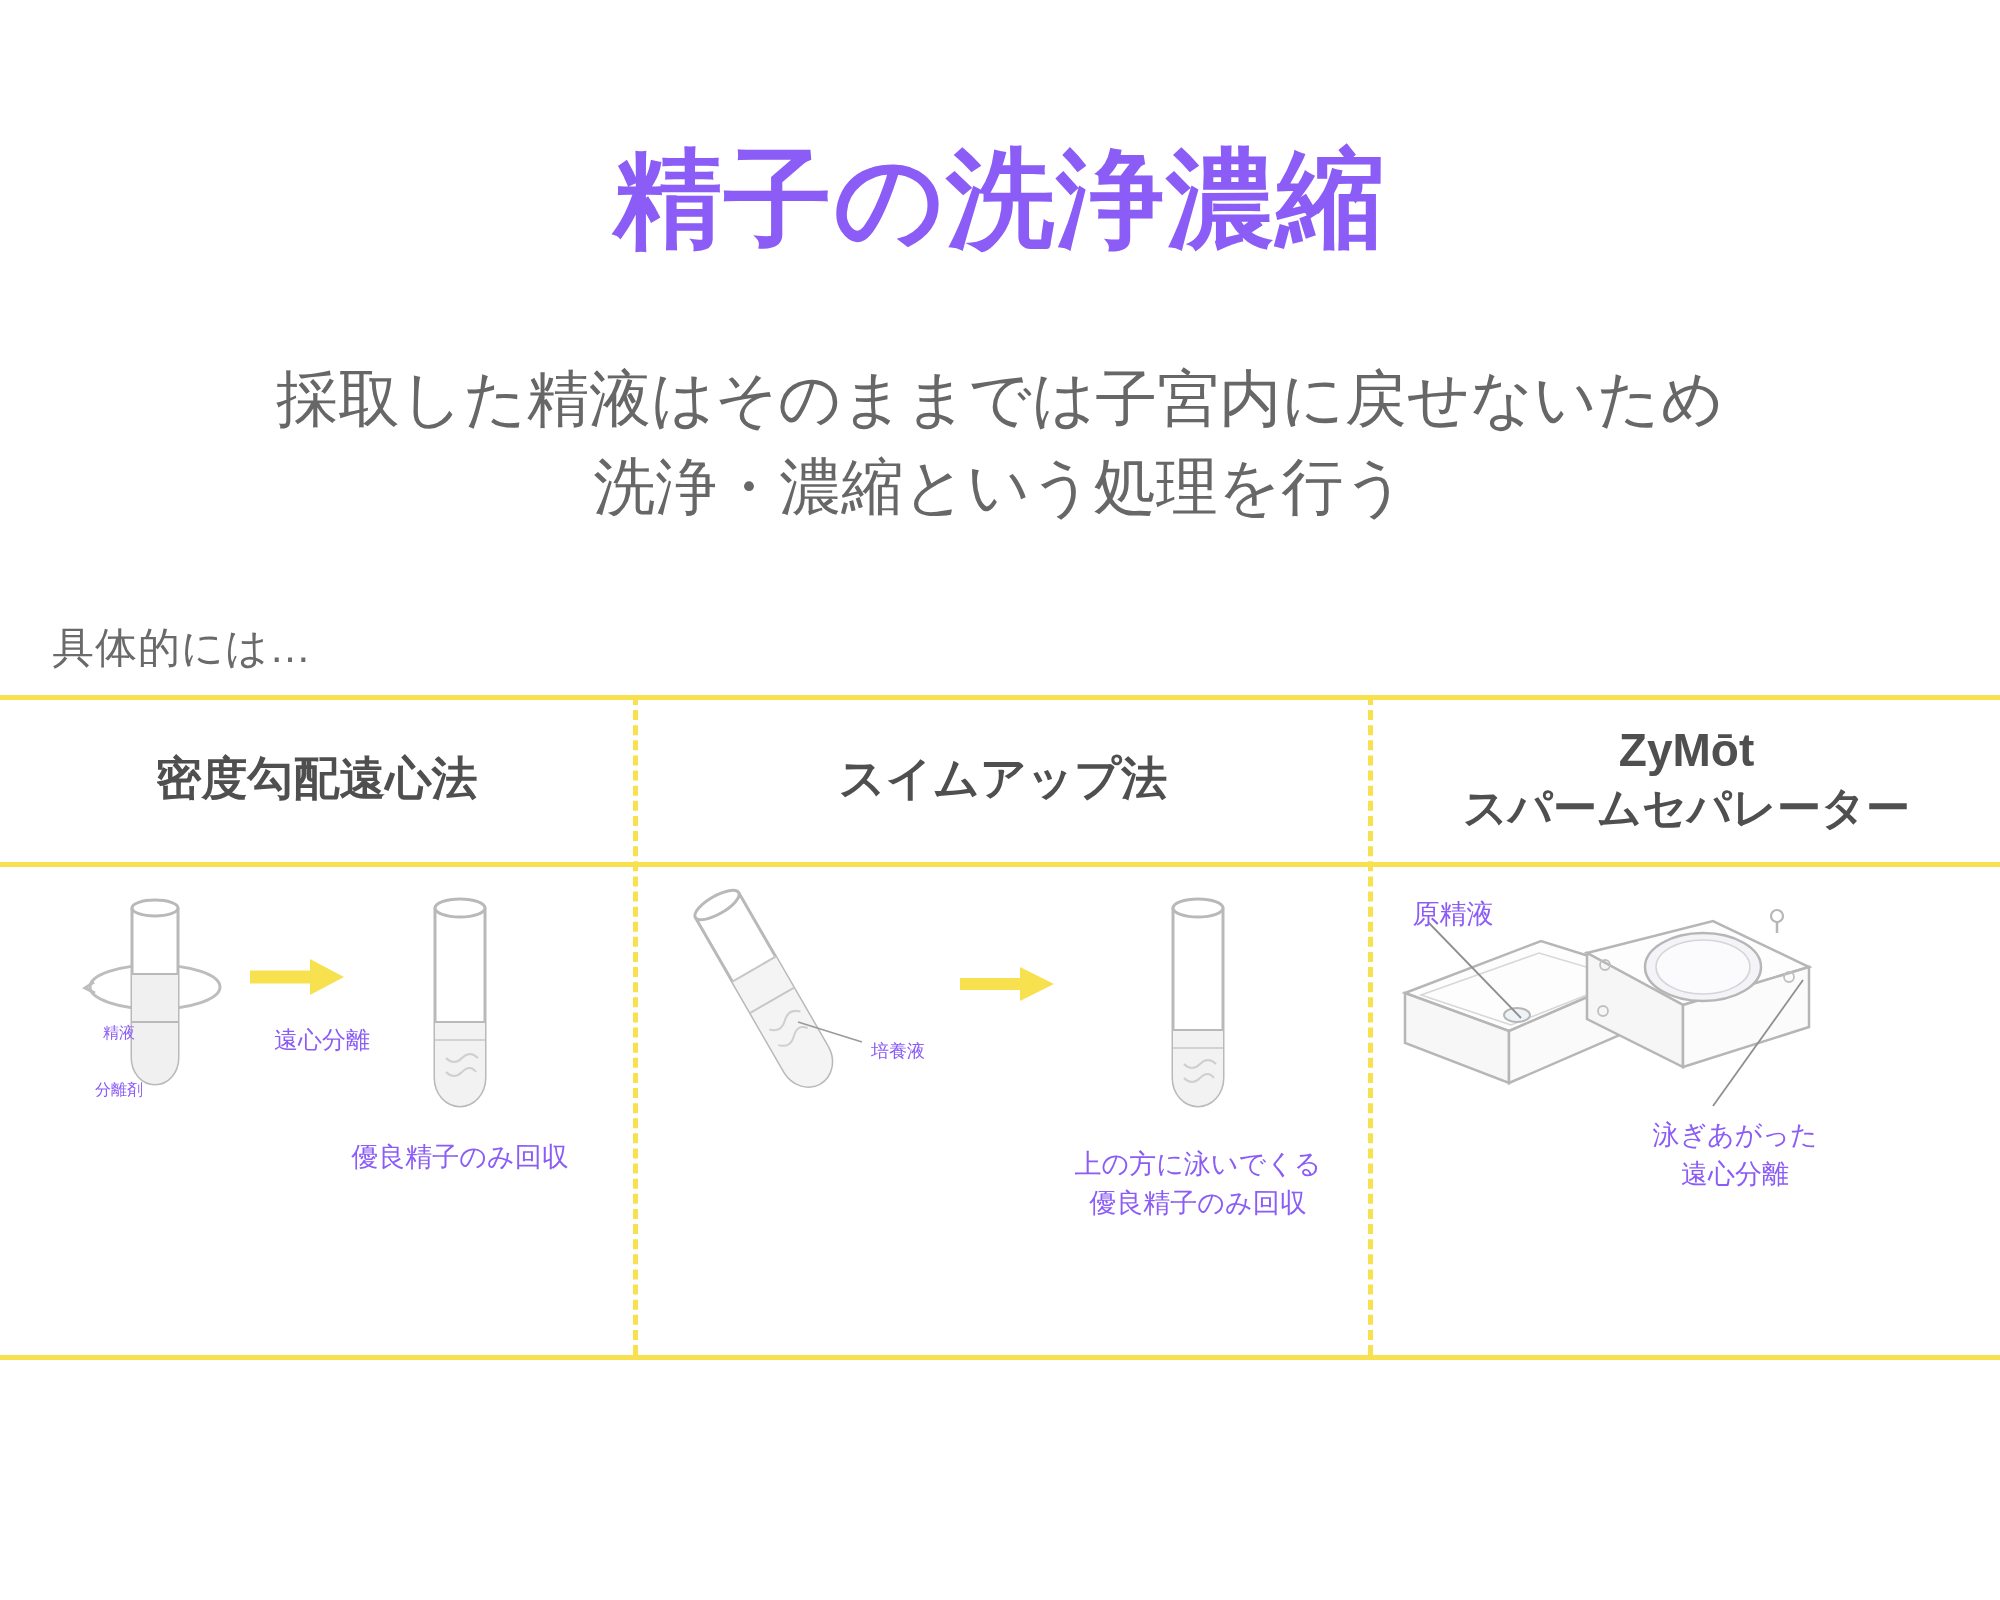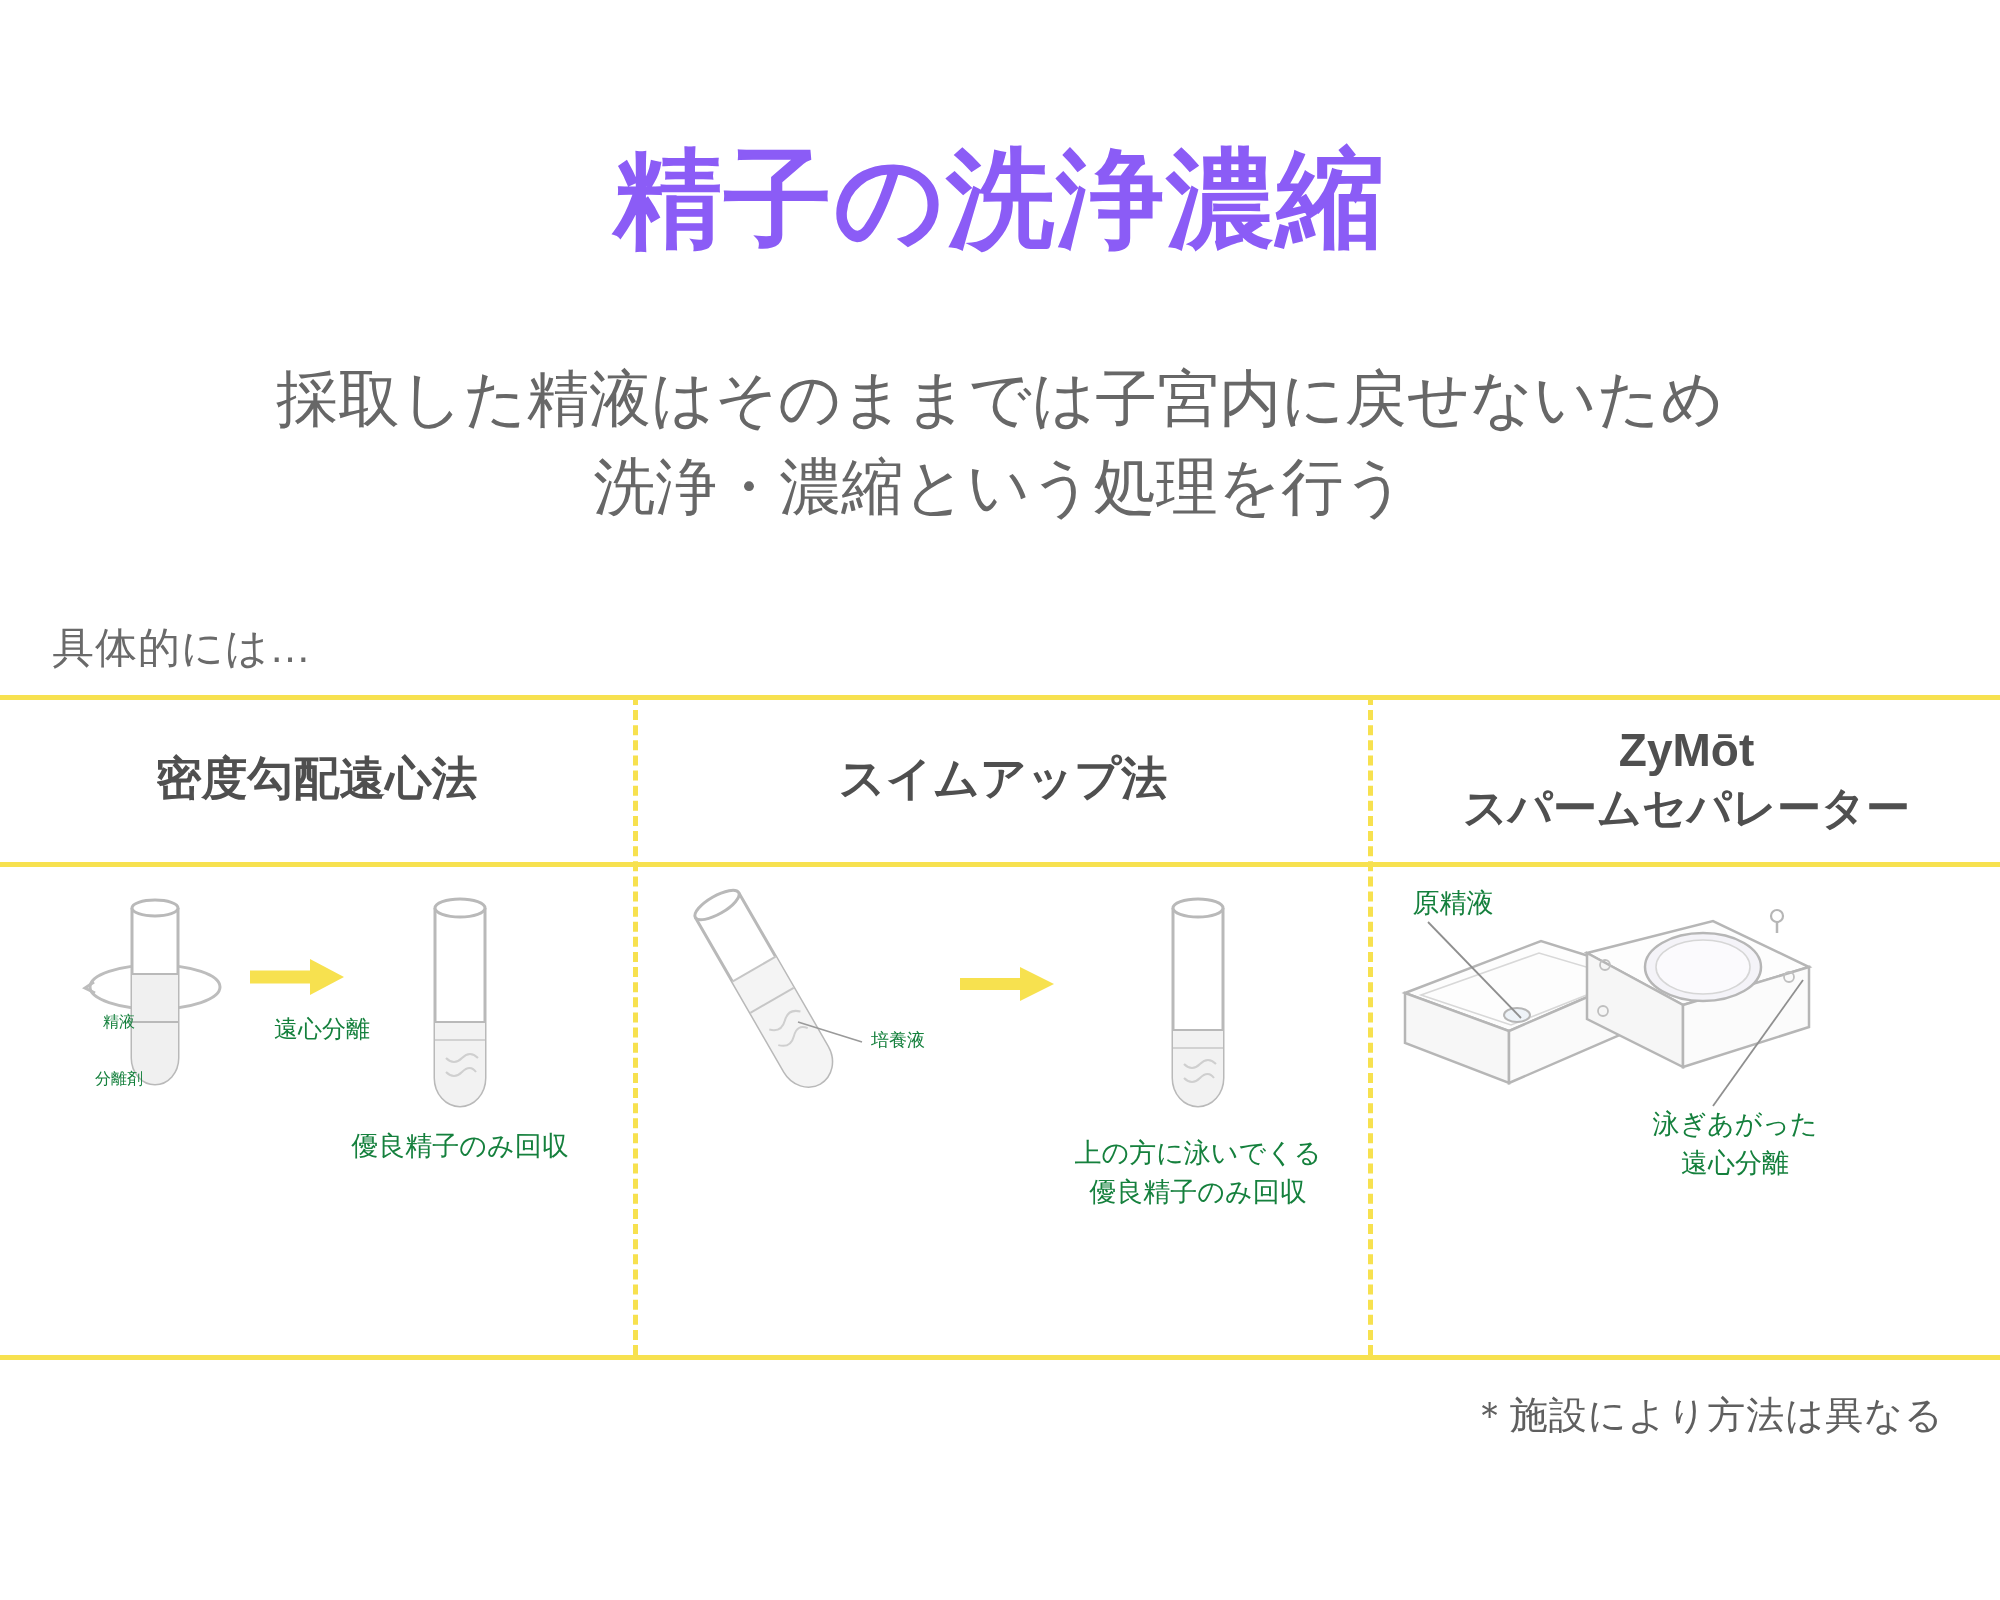--- a/index.html
+++ b/index.html
@@ -114,22 +114,23 @@
     width: 100%;
     height: 493px;
   }
 
   
   .abs { position: absolute; }
 
   .cap {
     position: absolute;
     text-align: center;
-    color: #15803d;
+    color: #8b5cf6;
     line-height: 1.45;
+    margin-top: 11px;
   }
   .cap-lg { font-size: 27px; }
   .cap-md { font-size: 24px; }
   .cap-sm { font-size: 18px; }
   .cap-xs { font-size: 16px; }
 
   .footnote {
     position: absolute;
     top: 1390px;
     right: 56px;
@@ -299,15 +300,14 @@
 
       <div class="cap cap-lg" style="left:-20px; top:22px; width:200px;">原精液</div>
 
       <div class="cap cap-lg" style="left:212px; top:243px; width:300px;">
         <span>泳ぎあがった</span><br>
         <span>遠心分離</span>
       </div>
     </div>
   </div>
 
-  <div class="footnote">＊施設により方法は異なる</div>
 
 </div>
 
 </body></html>

